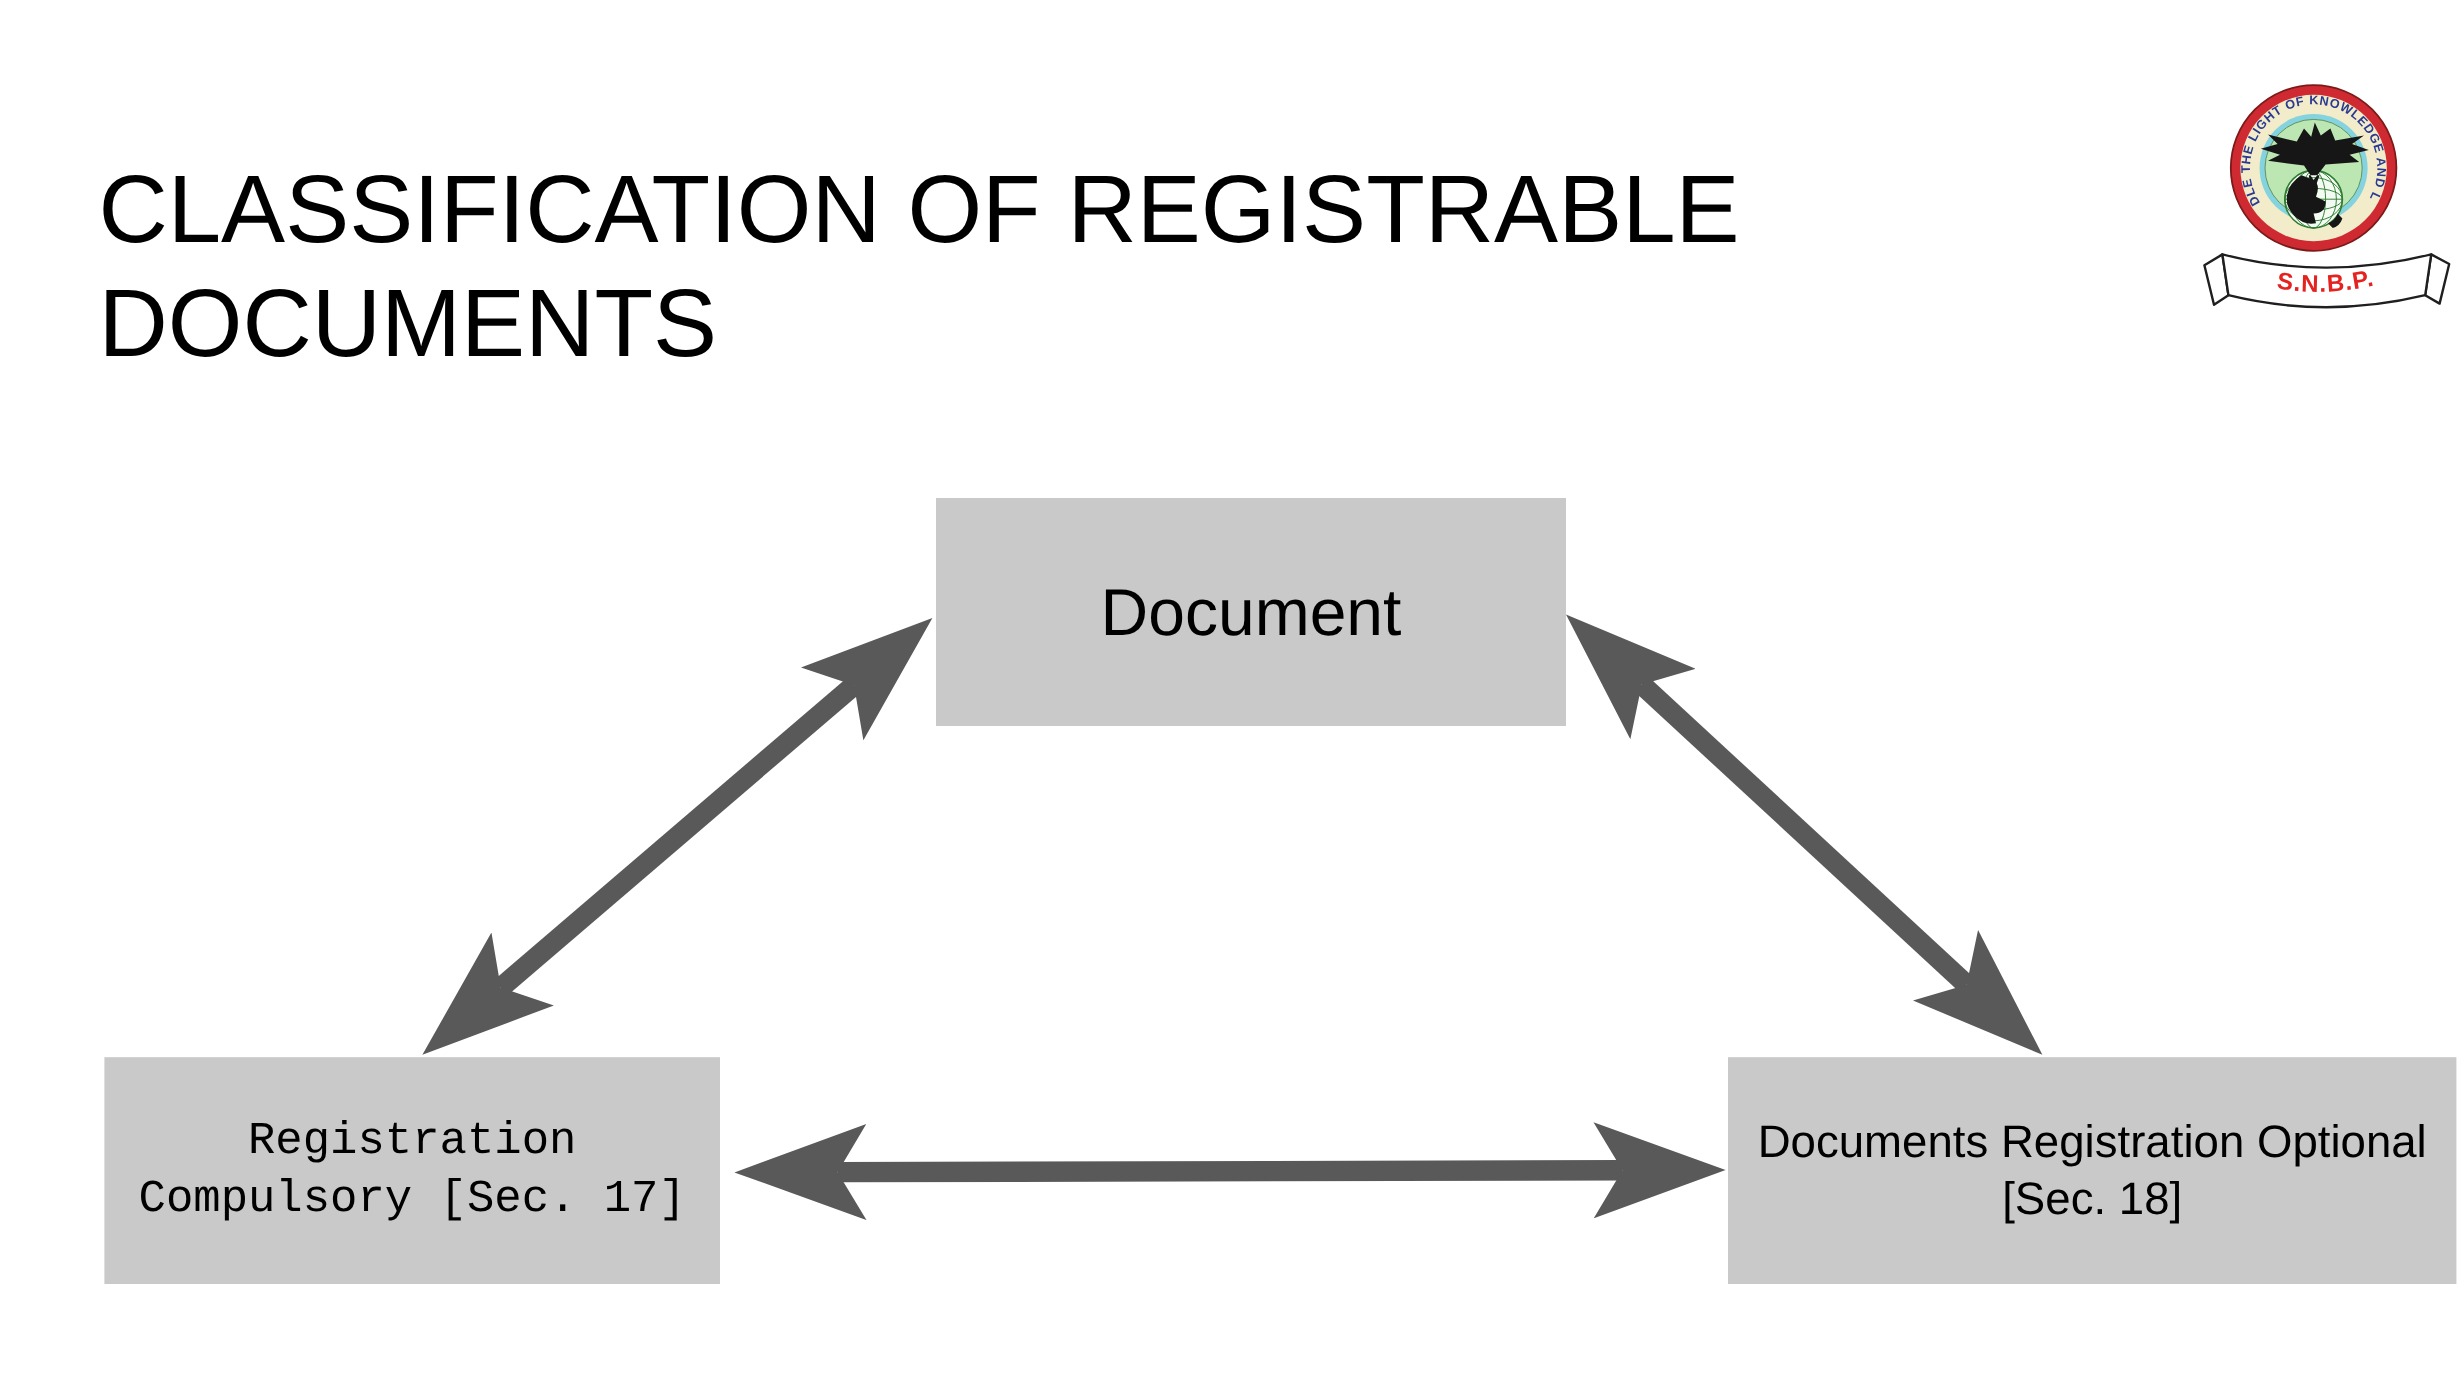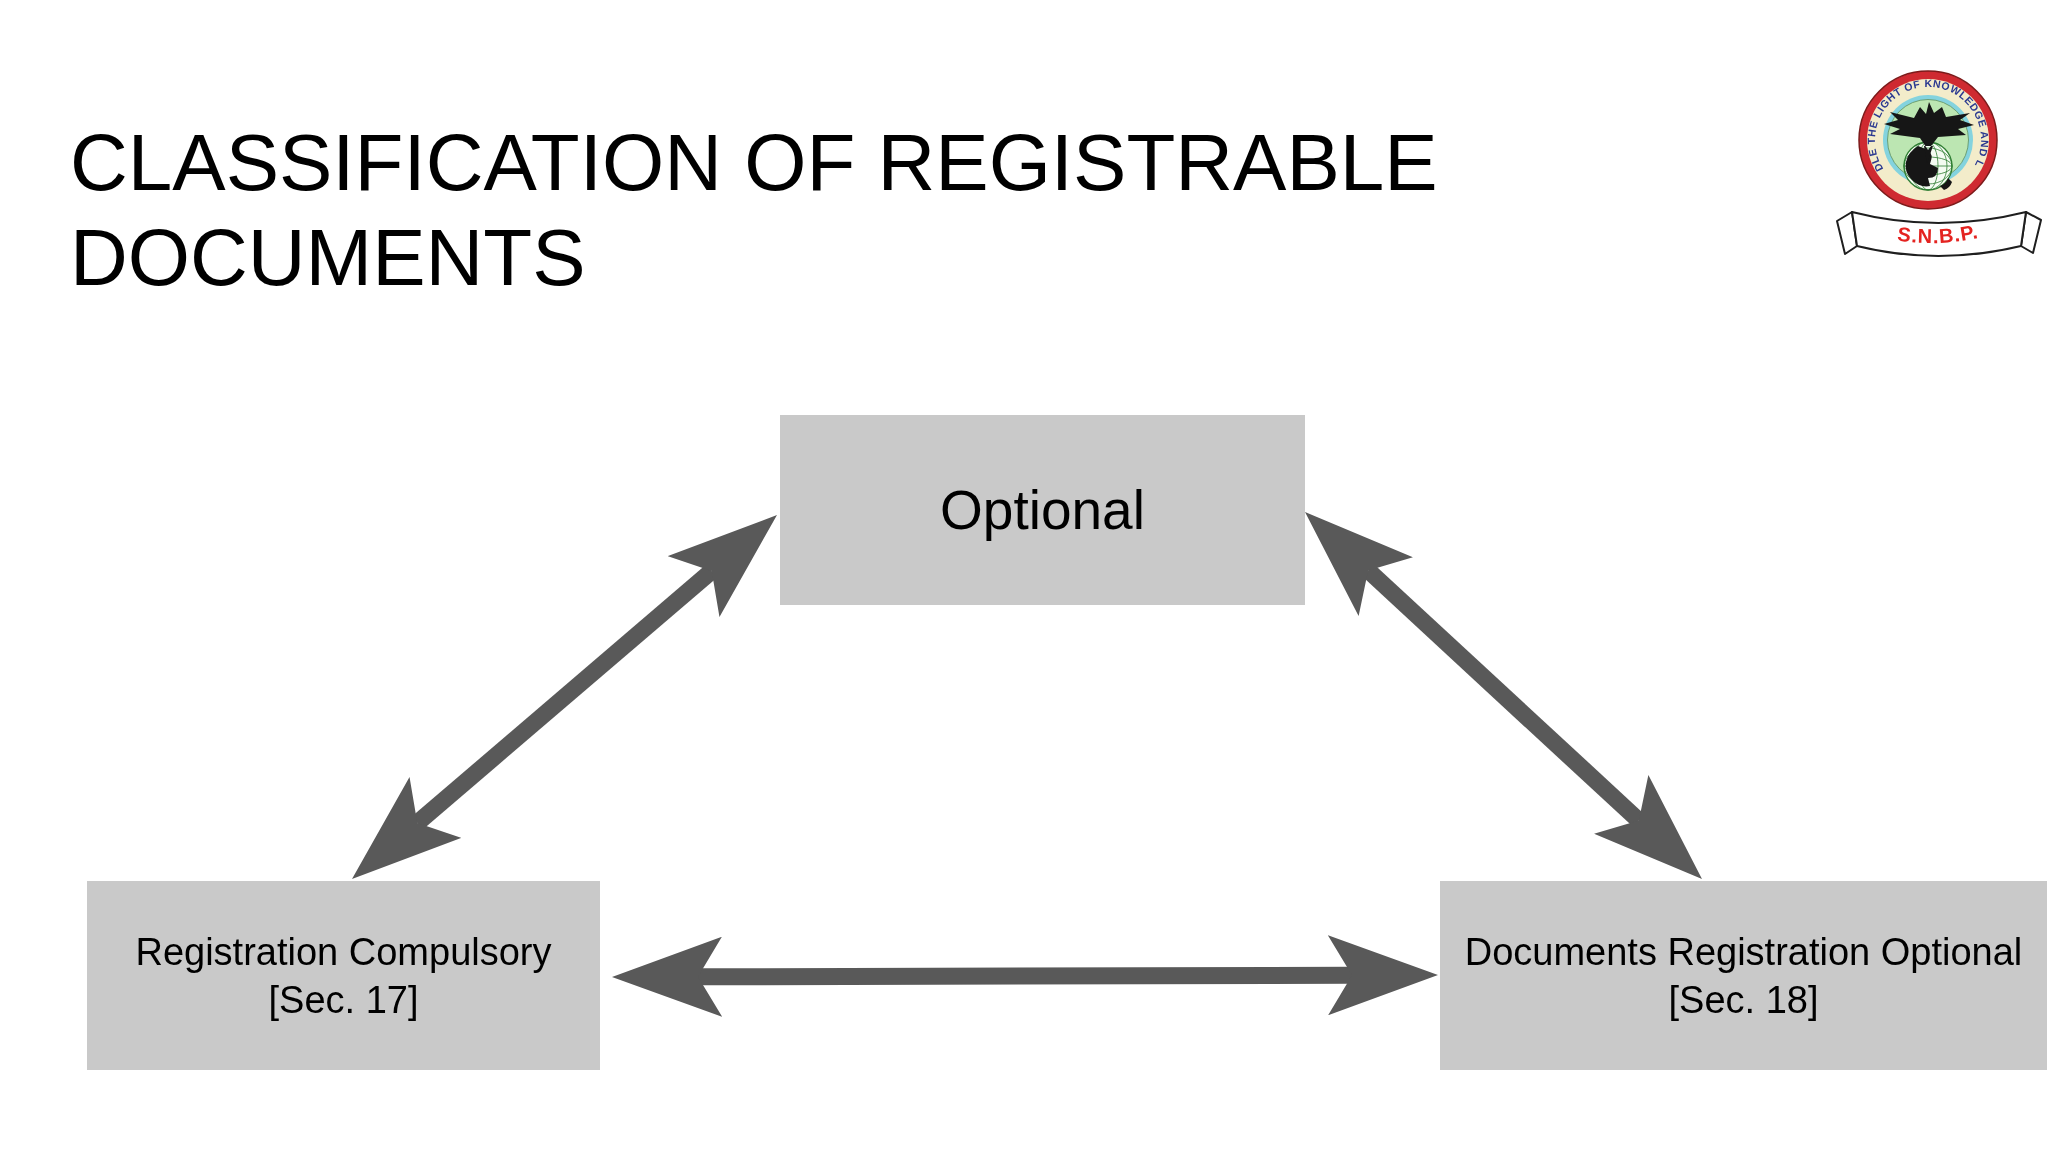--- a/index.html
+++ b/index.html
@@ -12,38 +12,38 @@
   }
   .title{
     position:absolute;
     left:70px;top:115px;
     width:1560px;
     font-size:80px;
     line-height:95px;
     font-weight:400;
     color:#000000;
     letter-spacing:0;
-    margin:0;
+    margin:12px;
   }
   .node{
     position:absolute;
     background:#c9c9c9;
     display:flex;
     align-items:center;
     justify-content:center;
     text-align:center;
     color:#000000;
   }
   .node-document{
     left:780px;top:415px;width:525px;height:190px;
     font-size:55px;line-height:64px;
   }
   .node-sec17{
     left:87px;top:881px;width:513px;height:189px;
-    font-size:38px;line-height:48px;
+    font-size:38px;line-height:48px;font-family:Liberation Mono, monospace;
   }
   .node-sec18{
     left:1440px;top:881px;width:607px;height:189px;
     font-size:38px;line-height:48px;
   }
   .node .lbl{display:block;padding:0 18px;}
   .arrows{
     position:absolute;left:0;top:0;width:2048px;height:1152px;
     pointer-events:none;
   }
@@ -54,21 +54,21 @@
   }
 </style>
 </head>
 <body>
 
 <div class="slide">
 
   <h1 class="title">CLASSIFICATION OF REGISTRABLE DOCUMENTS</h1>
 
   <div class="node node-document">
-    <span class="lbl">Optional</span>
+    <span class="lbl">Document</span>
   </div>
   <div class="node node-sec17">
     <span class="lbl">Registration Compulsory [Sec. 17]</span>
   </div>
   <div class="node node-sec18">
     <span class="lbl">Documents Registration Optional [Sec. 18]</span>
   </div>
 
   <svg class="arrows" id="arrows" viewBox="0 0 2048 1152">
     <defs>

